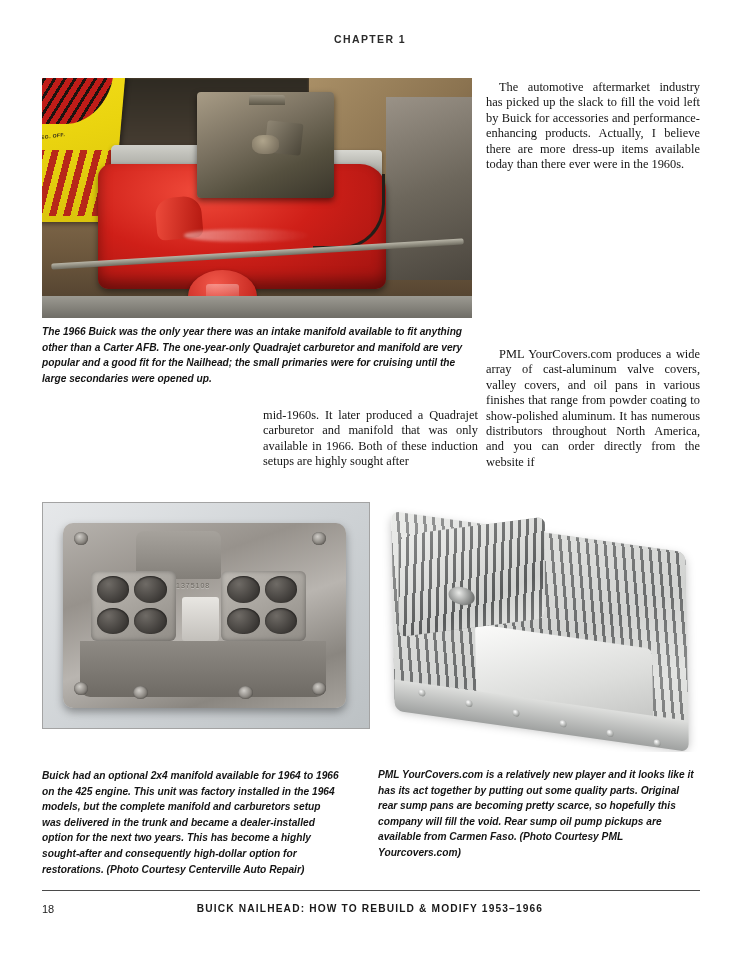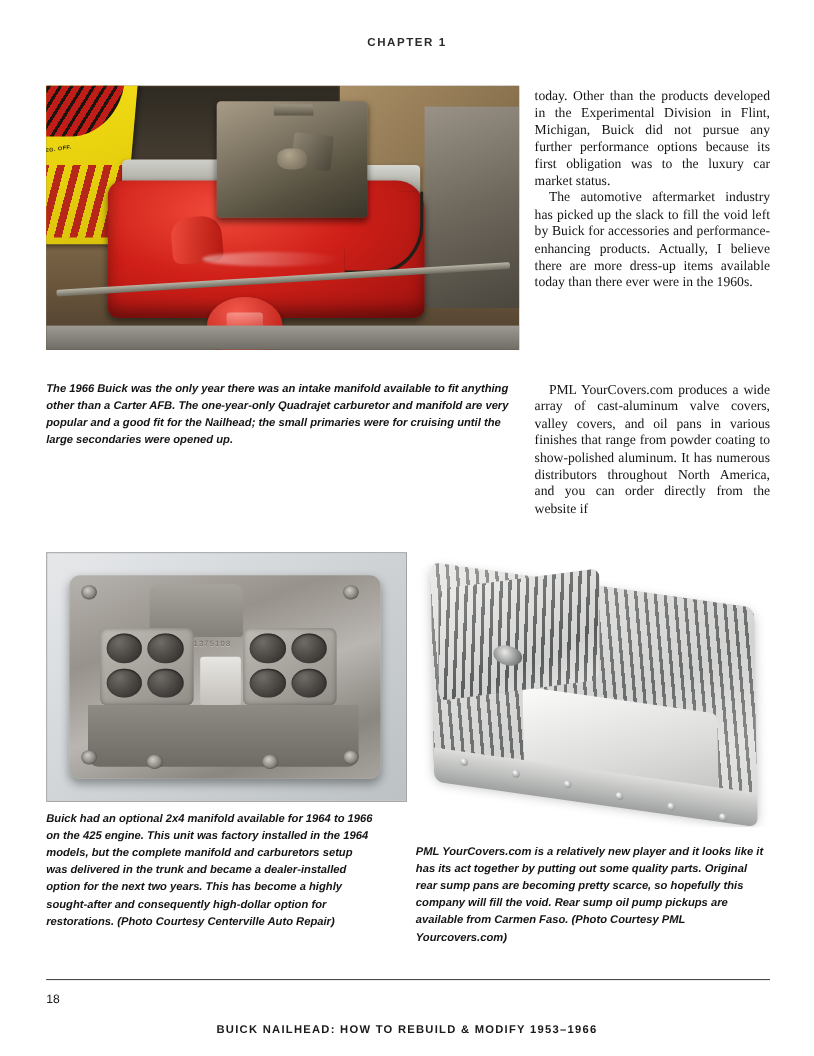--- a/index.html
+++ b/index.html
@@ -368,22 +368,22 @@
   .caption {
     position: absolute;
     font-family: "Liberation Sans", sans-serif;
     font-style: italic;
     font-weight: bold;
     font-size: 10.2px;
     line-height: 15.6px;
     color: #141414;
     text-align: left;
   }
-  #caption-engine   { left: 42px;  top: 324px; width: 432px; margin-top: 22px; }
-  #caption-manifold { left: 42px;  top: 737px; width: 300px; }
+  #caption-engine   { left: 42px;  top: 324px; width: 432px; }
+  #caption-manifold { left: 42px;  top: 768px; width: 300px; }
   #caption-oilpan   { left: 378px; top: 767px; width: 320px; font-style: italic; }
 
   .col {
     position: absolute;
     font-family: "Liberation Serif", serif;
     font-size: 12.4px;
     line-height: 15.4px;
     text-align: justify;
     text-justify: inter-word;
     color: #141414;
@@ -415,21 +415,20 @@
   .book-title {
     position: absolute;
     left: 0; top: 903px;
     width: 740px;
     text-align: center;
     font-family: "Liberation Sans", sans-serif;
     font-weight: bold;
     font-size: 10.2px;
     letter-spacing: 1.15px;
     color: #1a1a1a;
-    margin-top: 28px;
   }
 </style>
 </head>
 <body>
 
 <div class="page">
 
   <div class="running-head">CHAPTER 1</div>
 
   <div class="photo" id="photo-engine">
@@ -462,24 +461,26 @@
     <div class="eng-oilcap">
         <i></i>
       </div>
     <div class="eng-rod"></div>
     <div class="eng-bottom-rail"></div>
   </div>
 
   <div class="caption" id="caption-engine">The 1966 Buick was the only year there was an intake manifold available to fit anything other than a Carter AFB. The one-year-only Quadrajet carburetor and manifold are very popular and a good fit for the Nailhead; the small primaries were for cruising until the large secondaries were opened up.</div>
 
   <div class="col" id="col-right-top">
-    <p>today. Other than the products developed in the Experimental Division in Flint, Michigan, Buick did not pursue any further performance options because its first obligation was to the luxury car market status.</p>
     <p class="indent">The automotive aftermarket industry has picked up the slack to fill the void left by Buick for accessories and performance-enhancing products. Actually, I believe there are more dress-up items available today than there ever were in the 1960s.</p>
   </div>
 
+  <div class="col" id="col2-mid">
+    <p>mid-1960s. It later produced a Quadrajet carburetor and manifold that was only available in 1966. Both of these induction setups are highly sought after</p>
+  </div>
   <div class="col" id="col3-mid">
     <p class="indent">PML YourCovers.com produces a wide array of cast-aluminum valve covers, valley covers, and oil pans in various finishes that range from powder coating to show-polished aluminum. It has numerous distributors throughout North America, and you can order directly from the website if</p>
   </div>
 
   <div class="photo" id="photo-manifold">
     <div class="man-bg"></div>
     <div class="man-body">
       <div class="man-plenum"></div>
 
       <div class="man-pad left">

